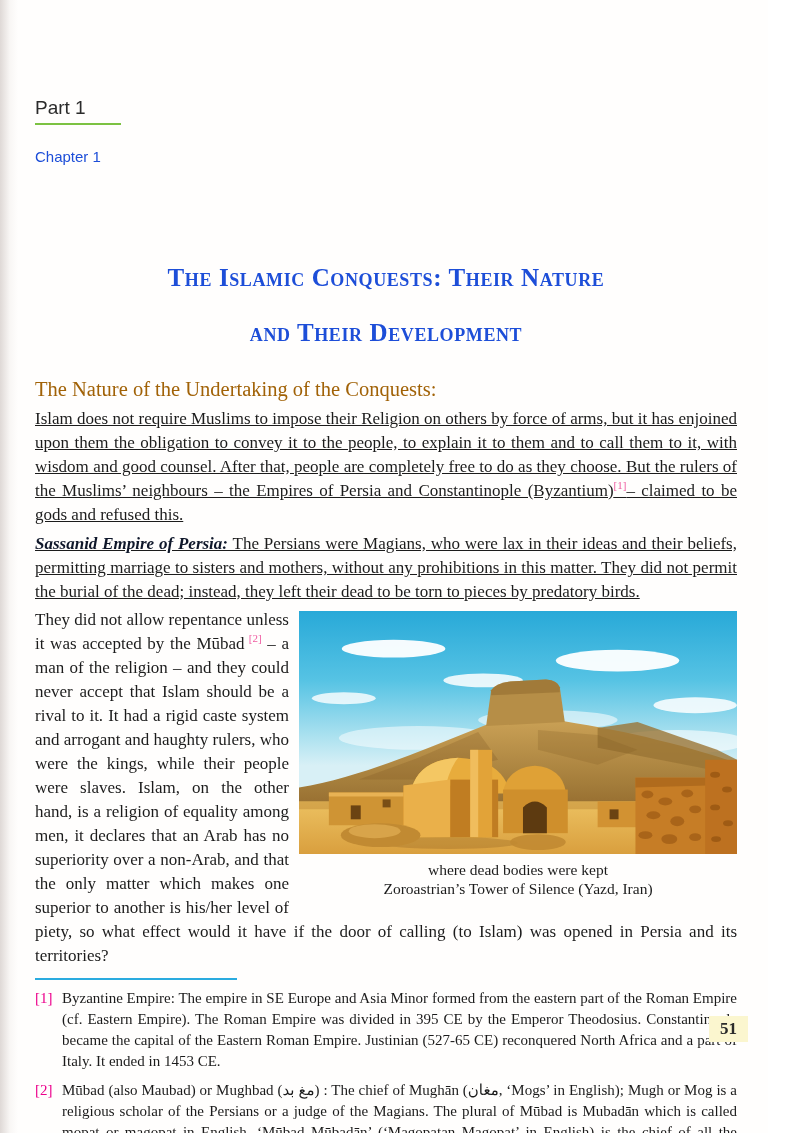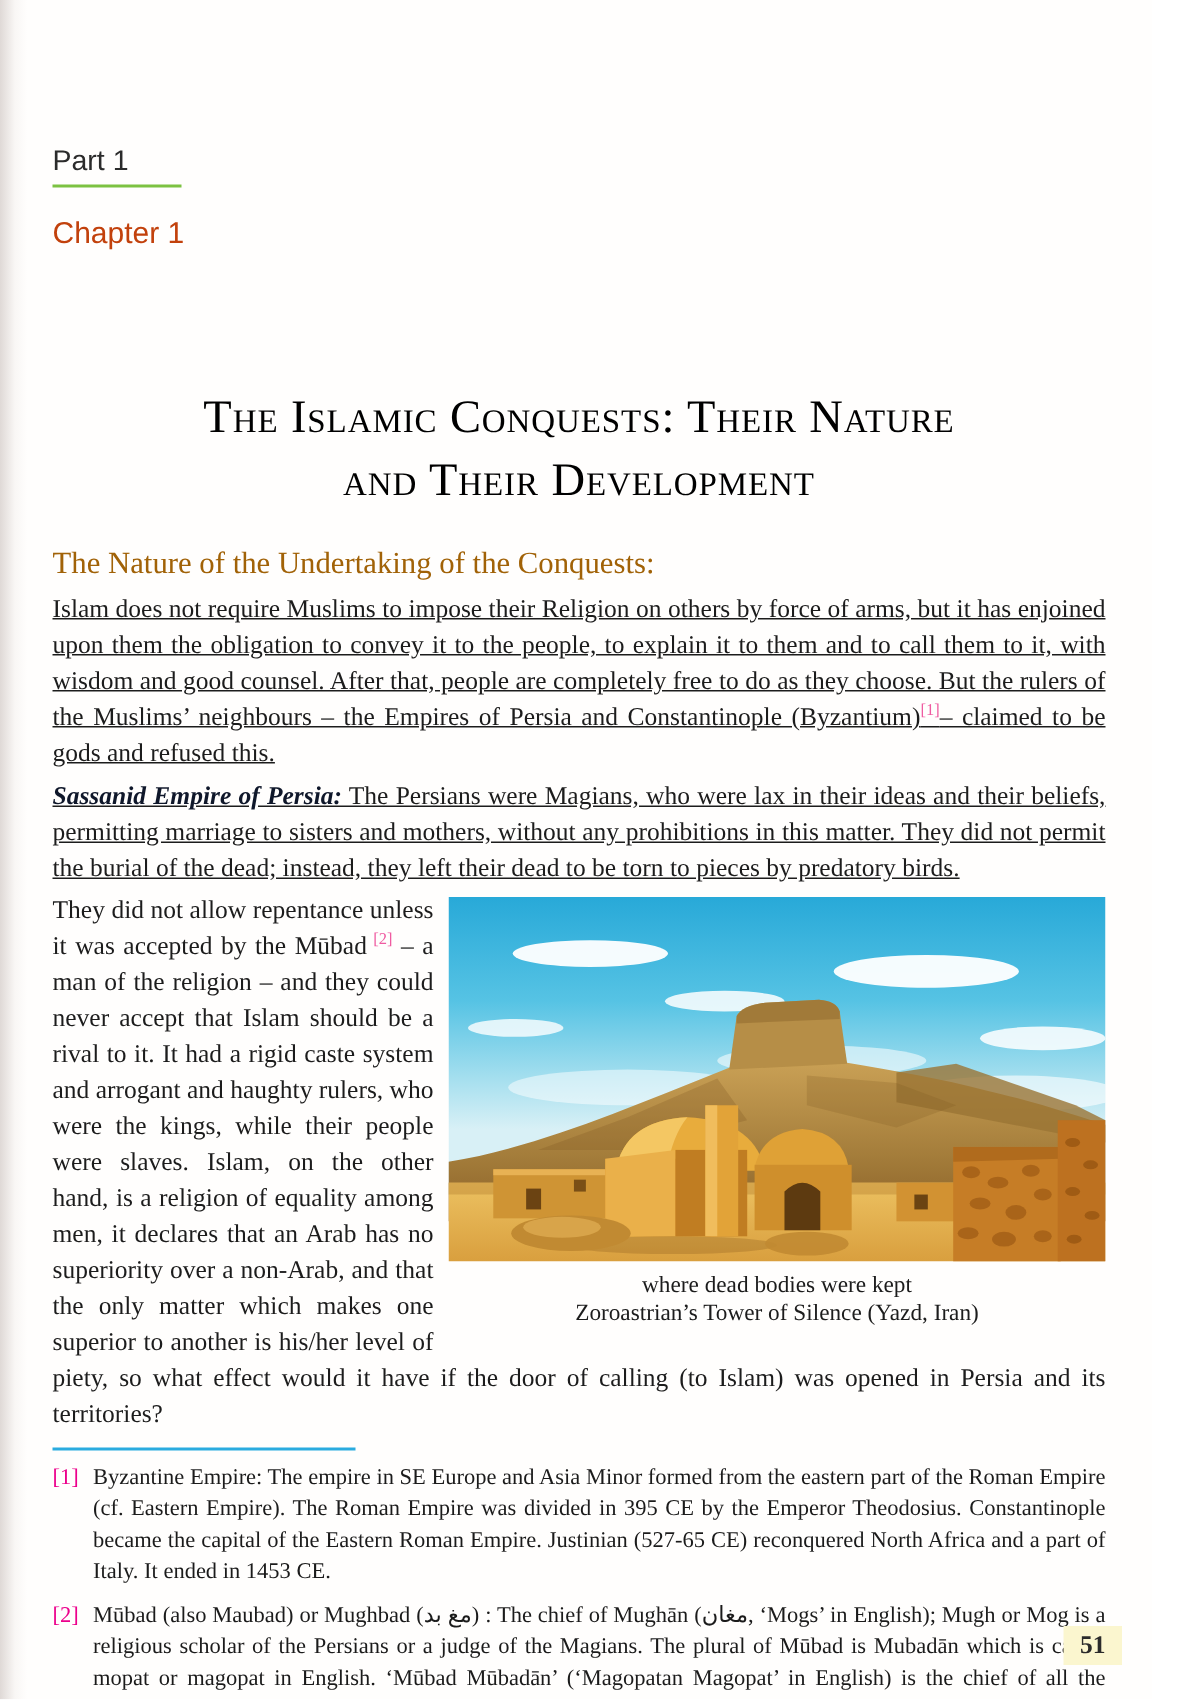--- a/index.html
+++ b/index.html
@@ -15,31 +15,31 @@
     position:absolute;left:0;top:0;bottom:0;width:18px;
     background:linear-gradient(to right, rgba(196,186,182,.55), rgba(230,224,220,.25) 55%, rgba(255,255,255,0));
     pointer-events:none;
   }
   .content{padding:0 31px 0 35px;}
 
   
   .part-block{margin-top:96px;font-family:"Liberation Sans", sans-serif;}
   .part-label{font-size:19px;line-height:23px;color:#2b2b2b;}
   .green-rule{width:86px;height:2px;background:#7cc242;margin:4px 0 4px 0;}
-  .chapter-label{font-size:20px;line-height:23px;color:#c2410c;margin-top:20px;}
+  .chapter-label{font-size:15px;line-height:23px;color:#1d4ed8;margin-top:20px;}
 
   
   .main-title{margin-top:93px;text-align:center;}
   .title-line{
     font-variant:small-caps;
-    font-weight:400;
-    font-size:31px;line-height:33px;
-    letter-spacing:.6px;color:#000000;
-  }
-  .title-line + .title-line{margin-top:9px;}
+    font-weight:700;
+    font-size:25px;line-height:33px;
+    letter-spacing:.6px;color:#1d4ed8;
+  }
+  .title-line + .title-line{margin-top:22px;}
 
   
   .section-heading{
     margin-top:27px;
     font-size:20.5px;line-height:26px;
     color:#a16207;
   }
 
   
   .body-par{
@@ -73,21 +73,21 @@
     font-size:15px;line-height:21px;text-align:justify;color:#1b1b1b;
   }
   .fn-marker{
     position:absolute;left:0;top:0;color:#ec008c;font-size:15px;
   }
   .fn-term{font-weight:400;}
   .fn-source{font-style:italic;}
 
   
   .page-number{
-    position:absolute;top:1084px;right:20px;
+    position:absolute;top:1016px;right:20px;
     background:#fbf6cf;
     padding:3px 11px;
     font-size:17px;font-weight:600;color:#2b2b2b;
   }
 </style>
 </head>
 <body>
 
 <div class="page">
   <div class="scan-edge"></div>

